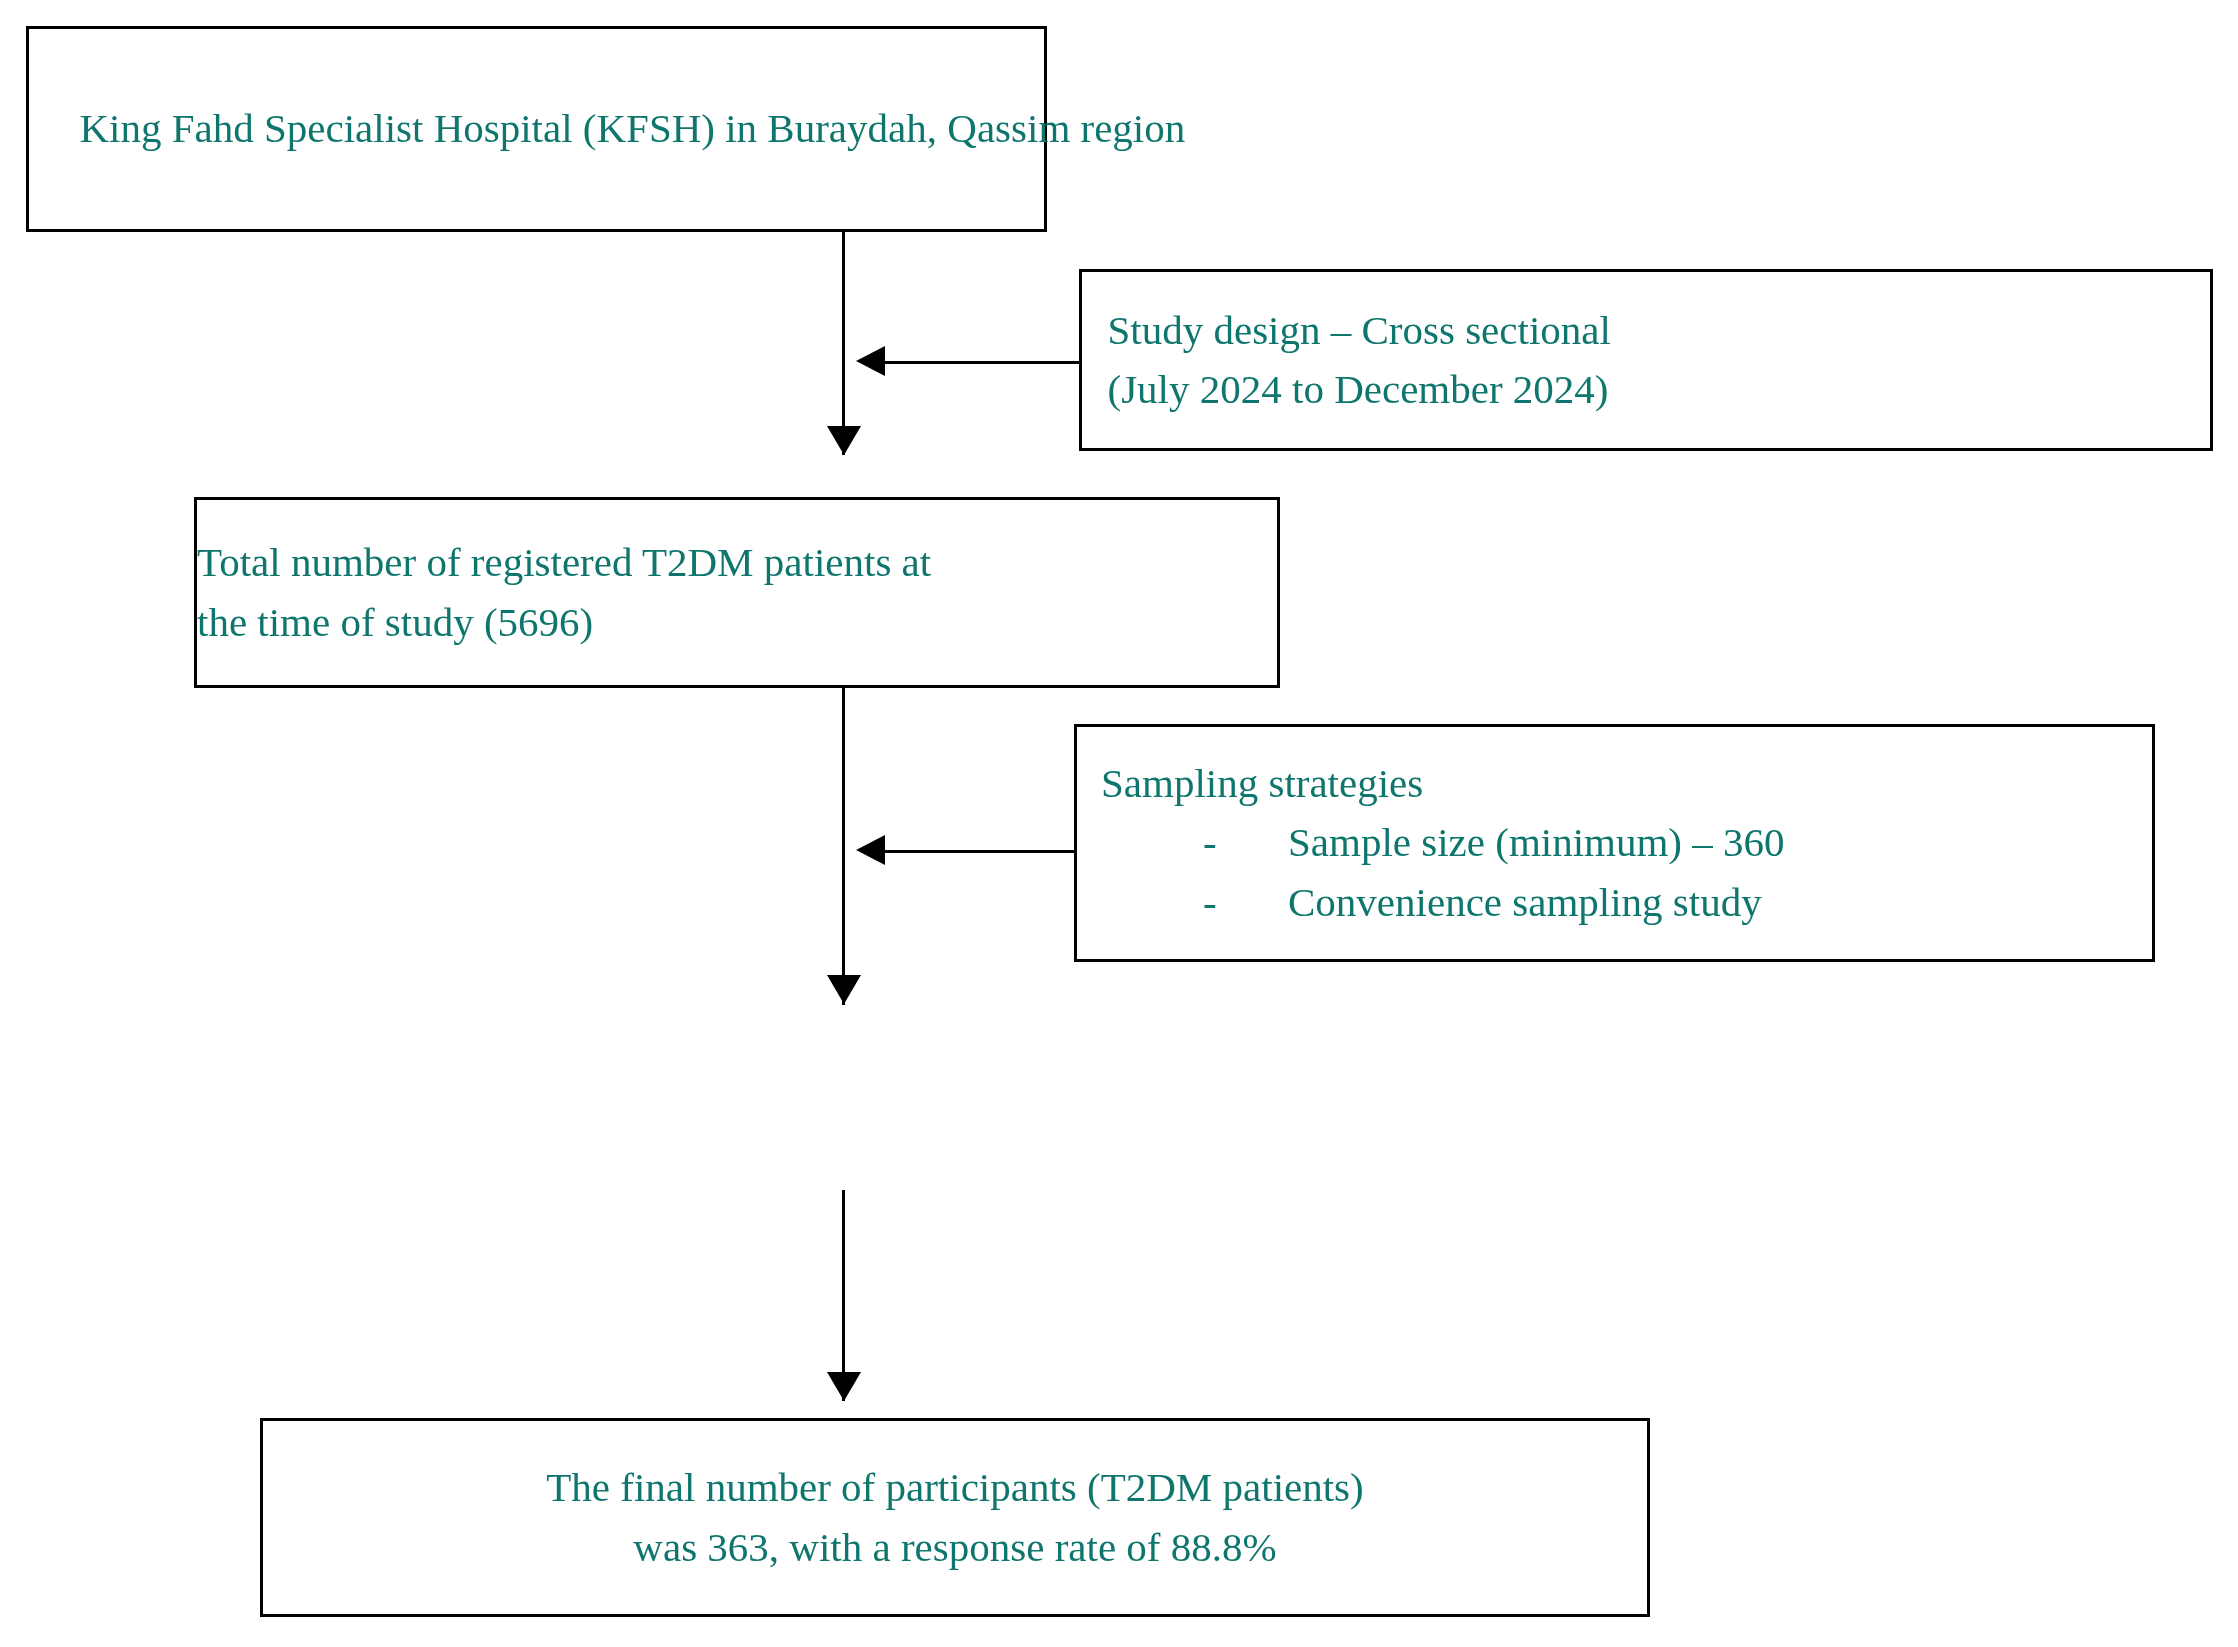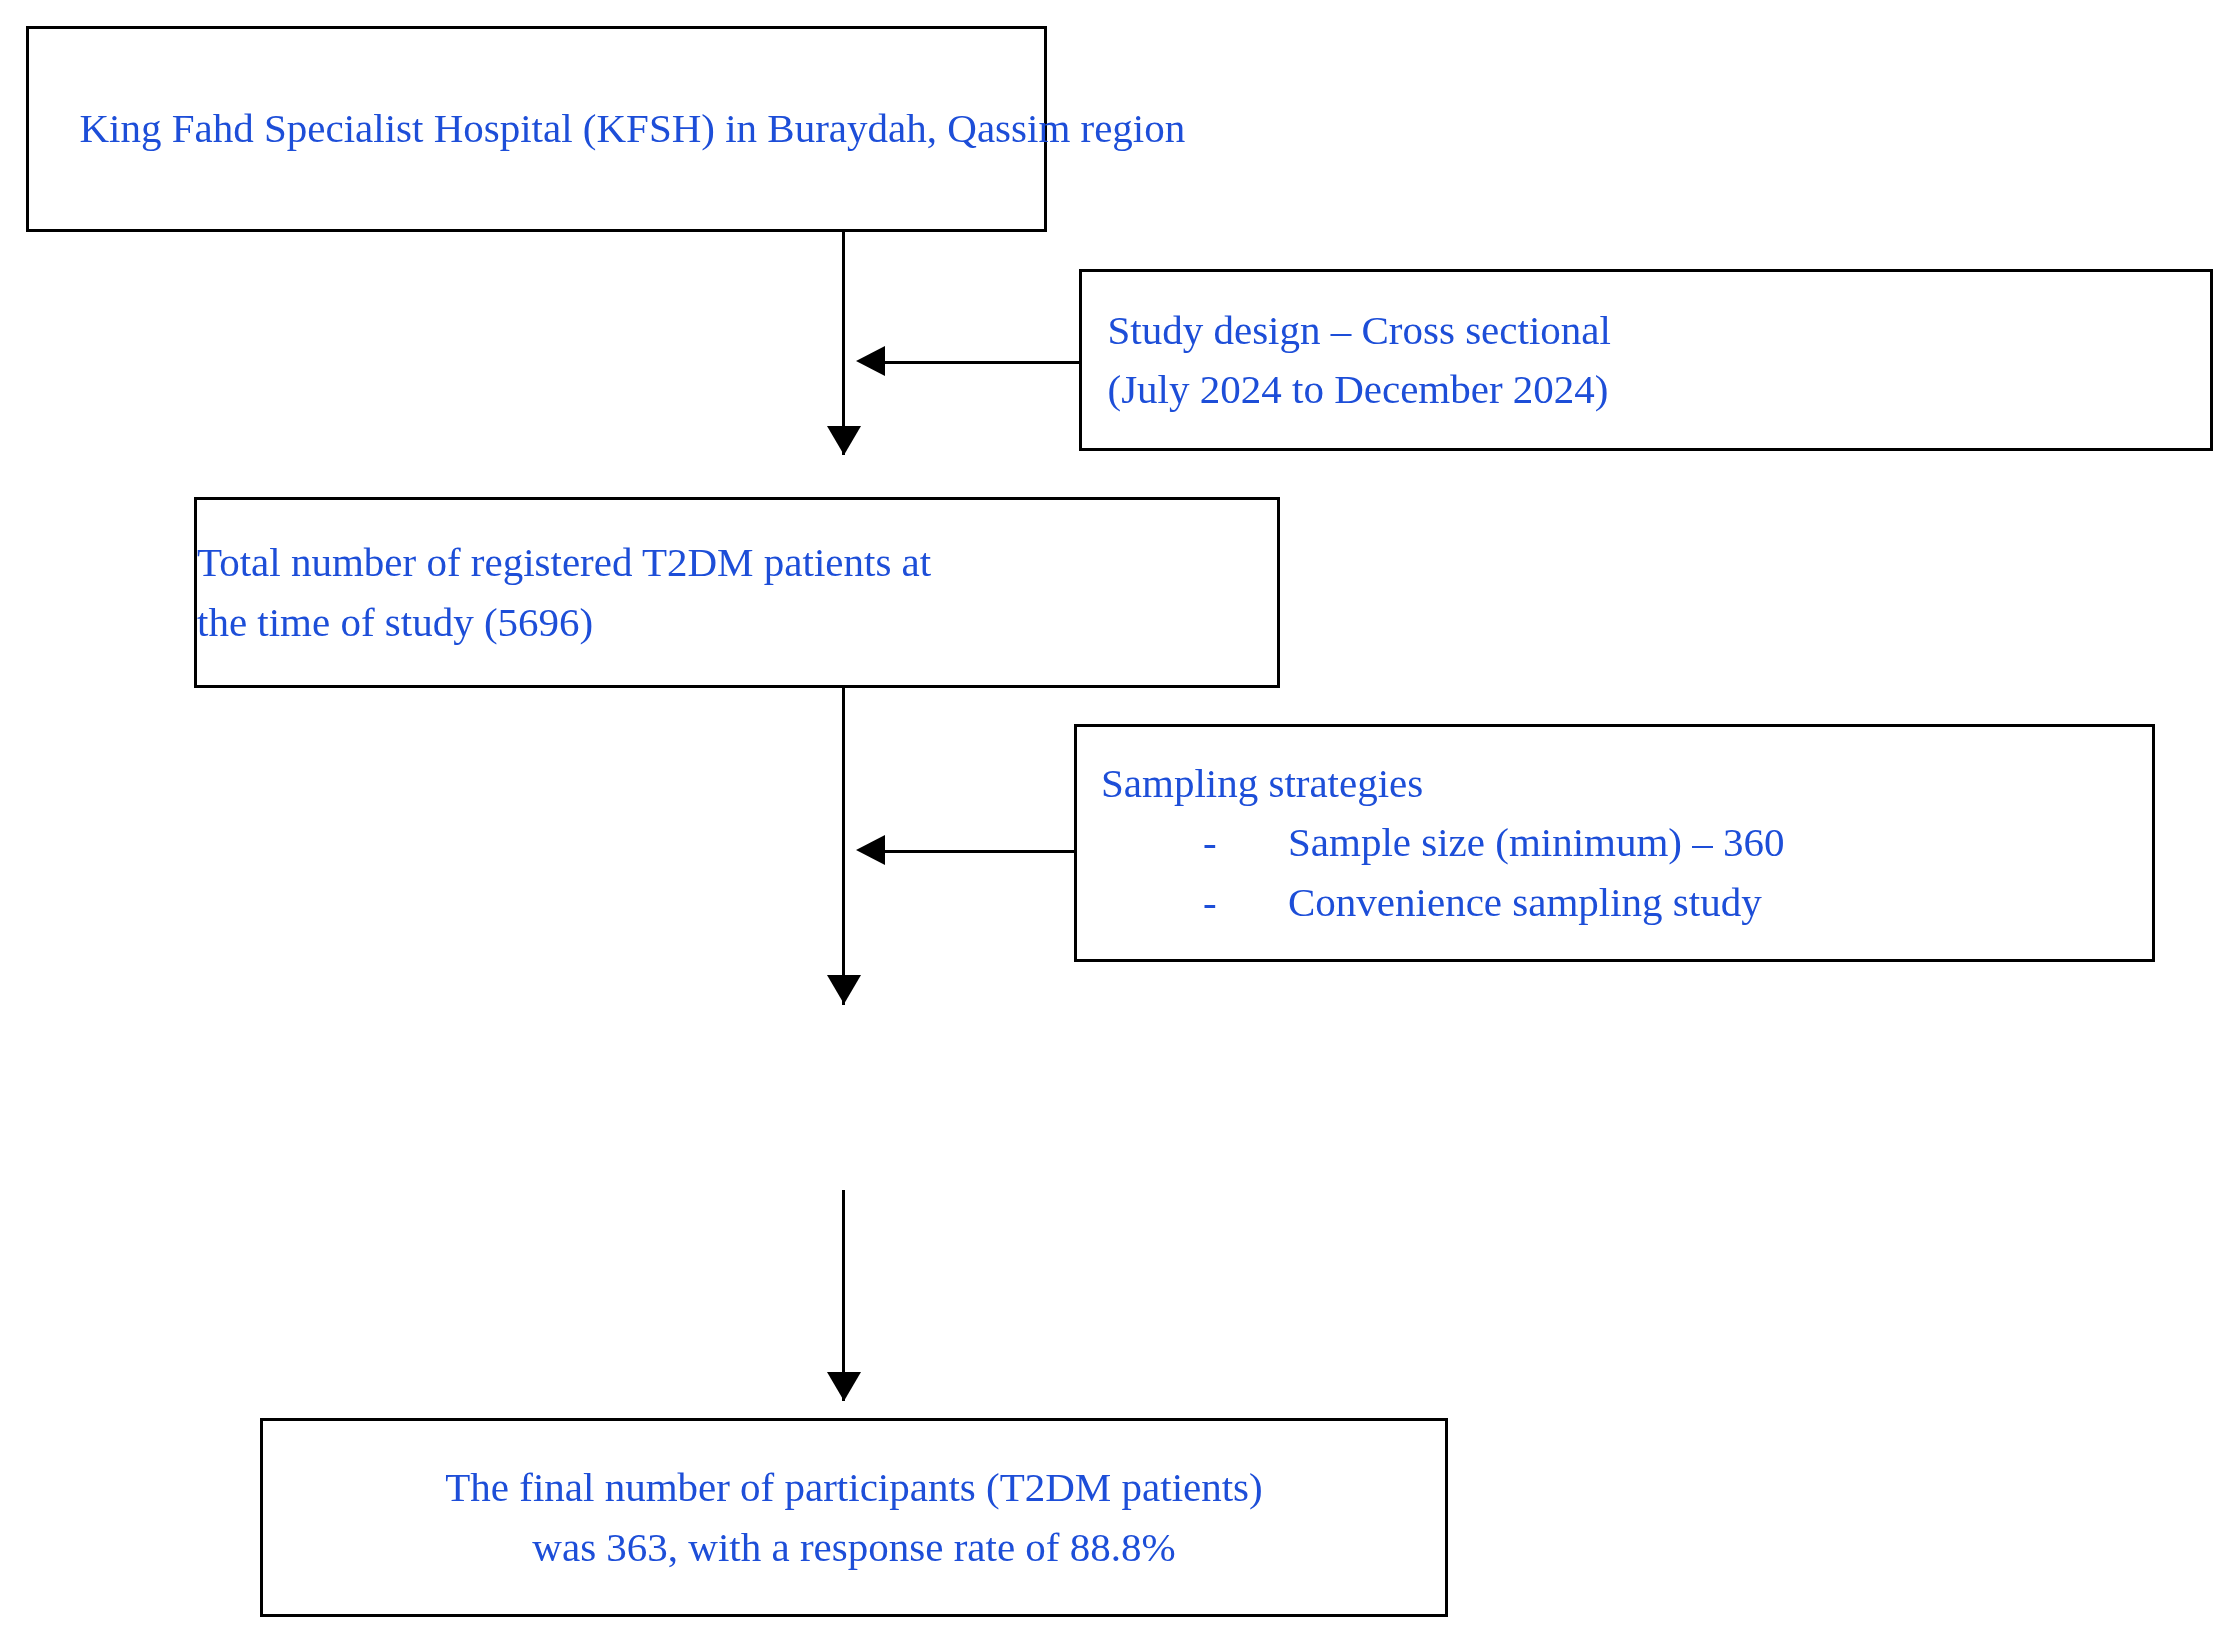--- a/index.html
+++ b/index.html
@@ -6,21 +6,21 @@
     margin: 0;
     padding: 0;
     background: #ffffff;
   }
   #canvas {
     position: relative;
     width: 2239px;
     height: 1647px;
     background: #ffffff;
     font-family: "Liberation Serif", "DejaVu Serif", serif;
-    color: #1d4ed8;
+    color: #0f766e;
     overflow: hidden;
   }
   .flow-box {
     position: absolute;
     box-sizing: border-box;
     border: 3.4px solid #000000;
     background: #ffffff;
     display: flex;
     flex-direction: column;
     justify-content: center;
@@ -33,21 +33,21 @@
   .center-lines { text-align: center; }
   .left-lines { text-align: left; }
 
   
   #box-site        { left: 25.5px;   top: 25.5px;   width: 1021px; height: 206px; }
   #box-site .box-line:first-child { padding-left: 51px; }
   #box-design      { left: 1079px; top: 269px;  width: 1134px; height: 182px; padding-left: 25.5px; }
   #box-registered  { left: 194px;  top: 497px;  width: 1086px; height: 191px; }
   #box-sampling    { left: 1074px; top: 724px;  width: 1081px; height: 238px; padding-left: 24px; }
   #box-eligible    { left: 192px;  top: 1032px; width: 1297px; height: 158px; padding-left: 27px; }
-  #box-final       { left: 260px;  top: 1418px; width: 1188px; height: 199px; }
+  #box-final       { left: 260px;  top: 1418px; width: 1390px; height: 199px; }
 
   
   .bullet-row {
     display: flex;
     font-size: 41px;
     line-height: 1.45;
   }
   .bullet-dash {
     width: 34px;
     margin-left: 102px;

